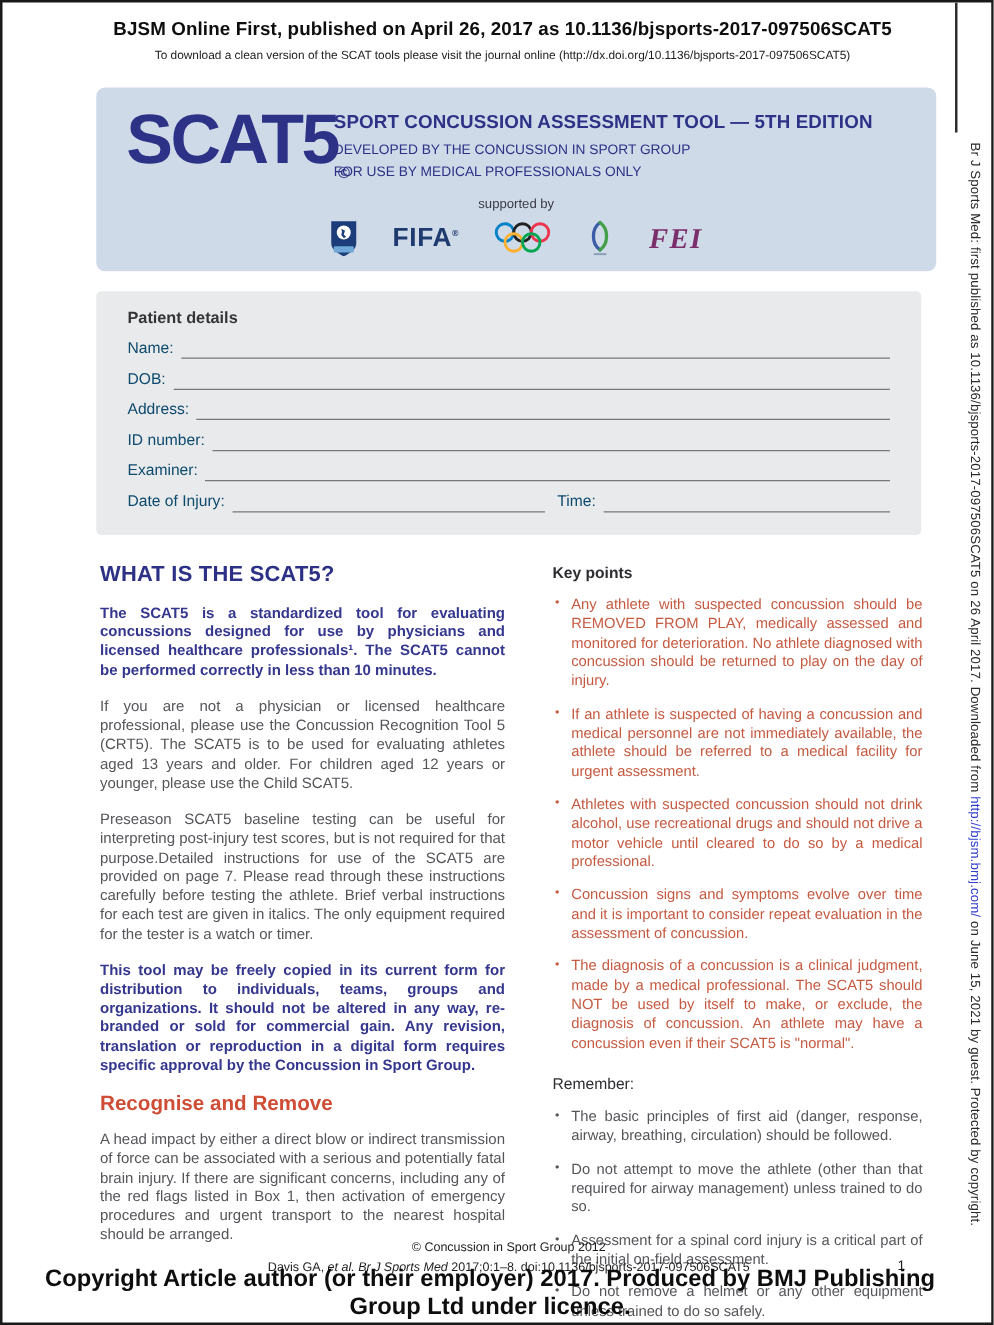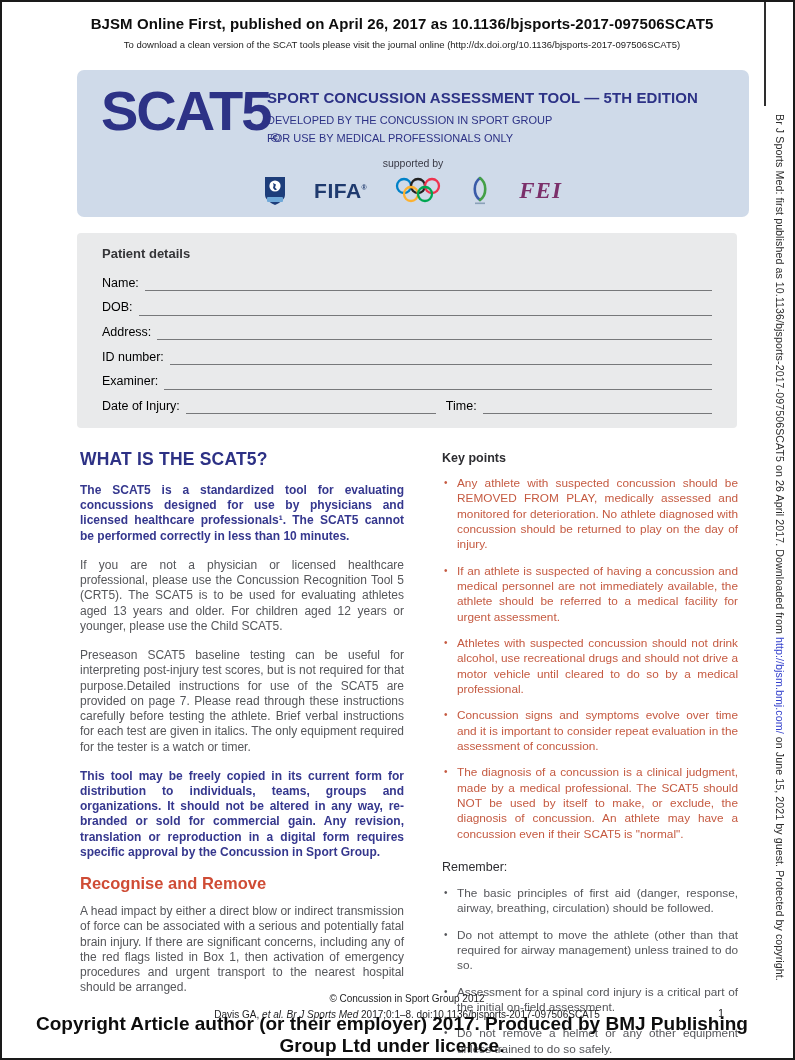--- a/index.html
+++ b/index.html
@@ -31,21 +31,21 @@
   .logo-fifa { font-size:21px; font-weight:bold; color:#1f3a6e; letter-spacing:0.5px; }
   .logo-fifa sup { font-size:7px; }
   .logo-fei { font-family:"Liberation Serif", serif; font-style:italic; font-weight:bold;
               font-size:23px; color:#7b2f6a; letter-spacing:1px; }
 
   
   .patient { position:absolute; top:231px; left:75px; width:660px; height:195px;
              background:#e9eaeb; border-radius:4px; }
   .patient-title { position:absolute; left:25px; top:13px; font-size:13px; font-weight:bold; color:#353538; }
   .patient-rows { position:absolute; left:25px; right:25px; top:38px; }
-  .p-row { display:flex; align-items:center; height:24.6px; font-size:12.5px; color:#000000; }
+  .p-row { display:flex; align-items:flex-start; height:24.6px; font-size:12.5px; color:#0c4a6e; }
   .p-row .lbl { margin-right:6px; white-space:nowrap; padding-bottom:1px; }
   .p-row .line { flex:1; border-bottom:1px solid #77787a; height:16px; }
   .p-row .line-fixed { flex:0 0 250px; border-bottom:1px solid #77787a; height:16px; }
   .p-row .lbl2 { margin:0 6px 0 10px; white-space:nowrap; padding-bottom:1px; }
 
   
   .columns { position:absolute; top:447px; left:78px; width:658px; display:flex; gap:38px; }
   .col-left { width:324px; }
   .col-right { flex:1; }
   h1.what { font-size:17.5px; color:#2d3185; margin:0 0 13px 0; letter-spacing:0.2px; font-weight:bold; }

